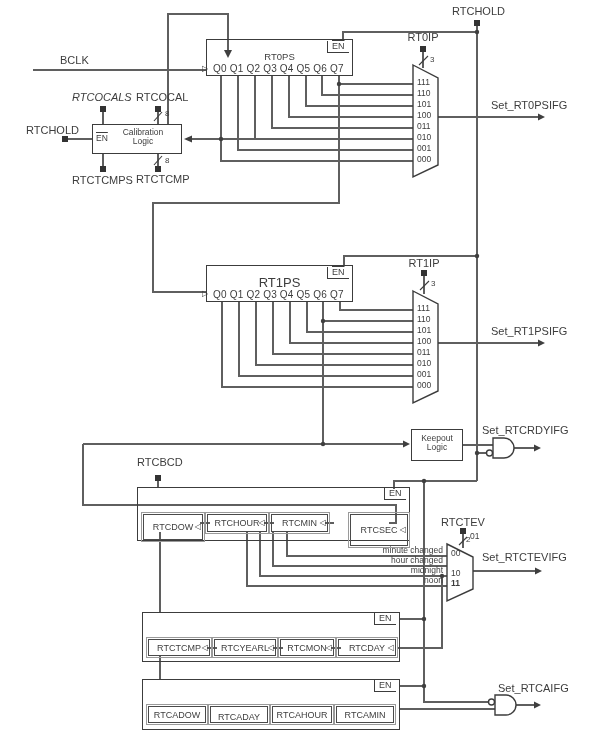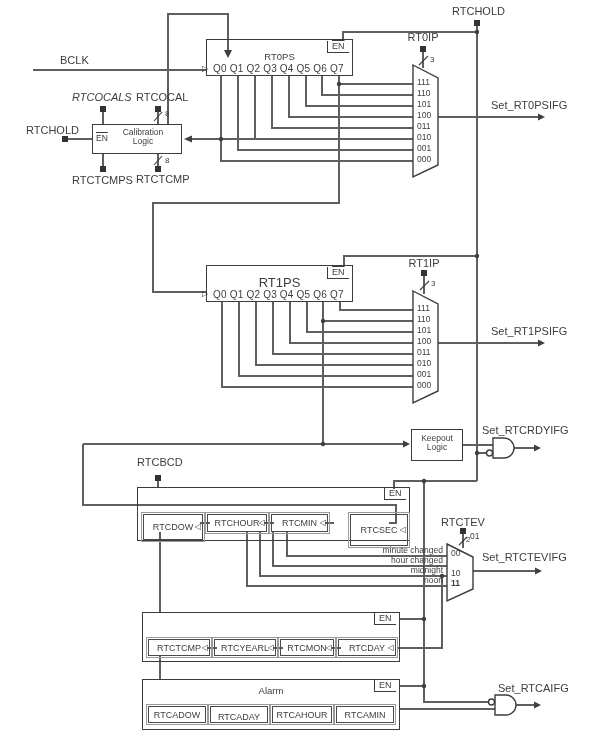--- a/index.html
+++ b/index.html
@@ -250,21 +250,20 @@
     <span>RTCMON</span>
       <span class="clk">◁</span>
   </div>
   <div class="reg" style="left:338px;top:639px;width:58px;height:17px;">
     <span>RTCDAY</span>
       <span class="clk">◁</span>
   </div>
 
   <div class="blk" style="left:142px;top:679px;width:258px;height:51px;"></div>
   <div class="encorner" style="left:374px;top:680px;"><span class="ovl">EN</span></div>
-  <div class="lbl ctr" style="left:142px;top:686px;width:258px;font-size:9.5px;">Alarm</div>
   <div class="reg" style="left:148px;top:706px;width:58px;height:17px;">
     <span>RTCADOW</span>
   </div>
   <div class="reg" style="left:210px;top:706px;width:58px;height:17px;align-items:flex-end;">
     <span>RTCADAY</span>
   </div>
   <div class="reg" style="left:272px;top:706px;width:60px;height:17px;">
     <span>RTCAHOUR</span>
   </div>
   <div class="reg" style="left:336px;top:706px;width:58px;height:17px;">

